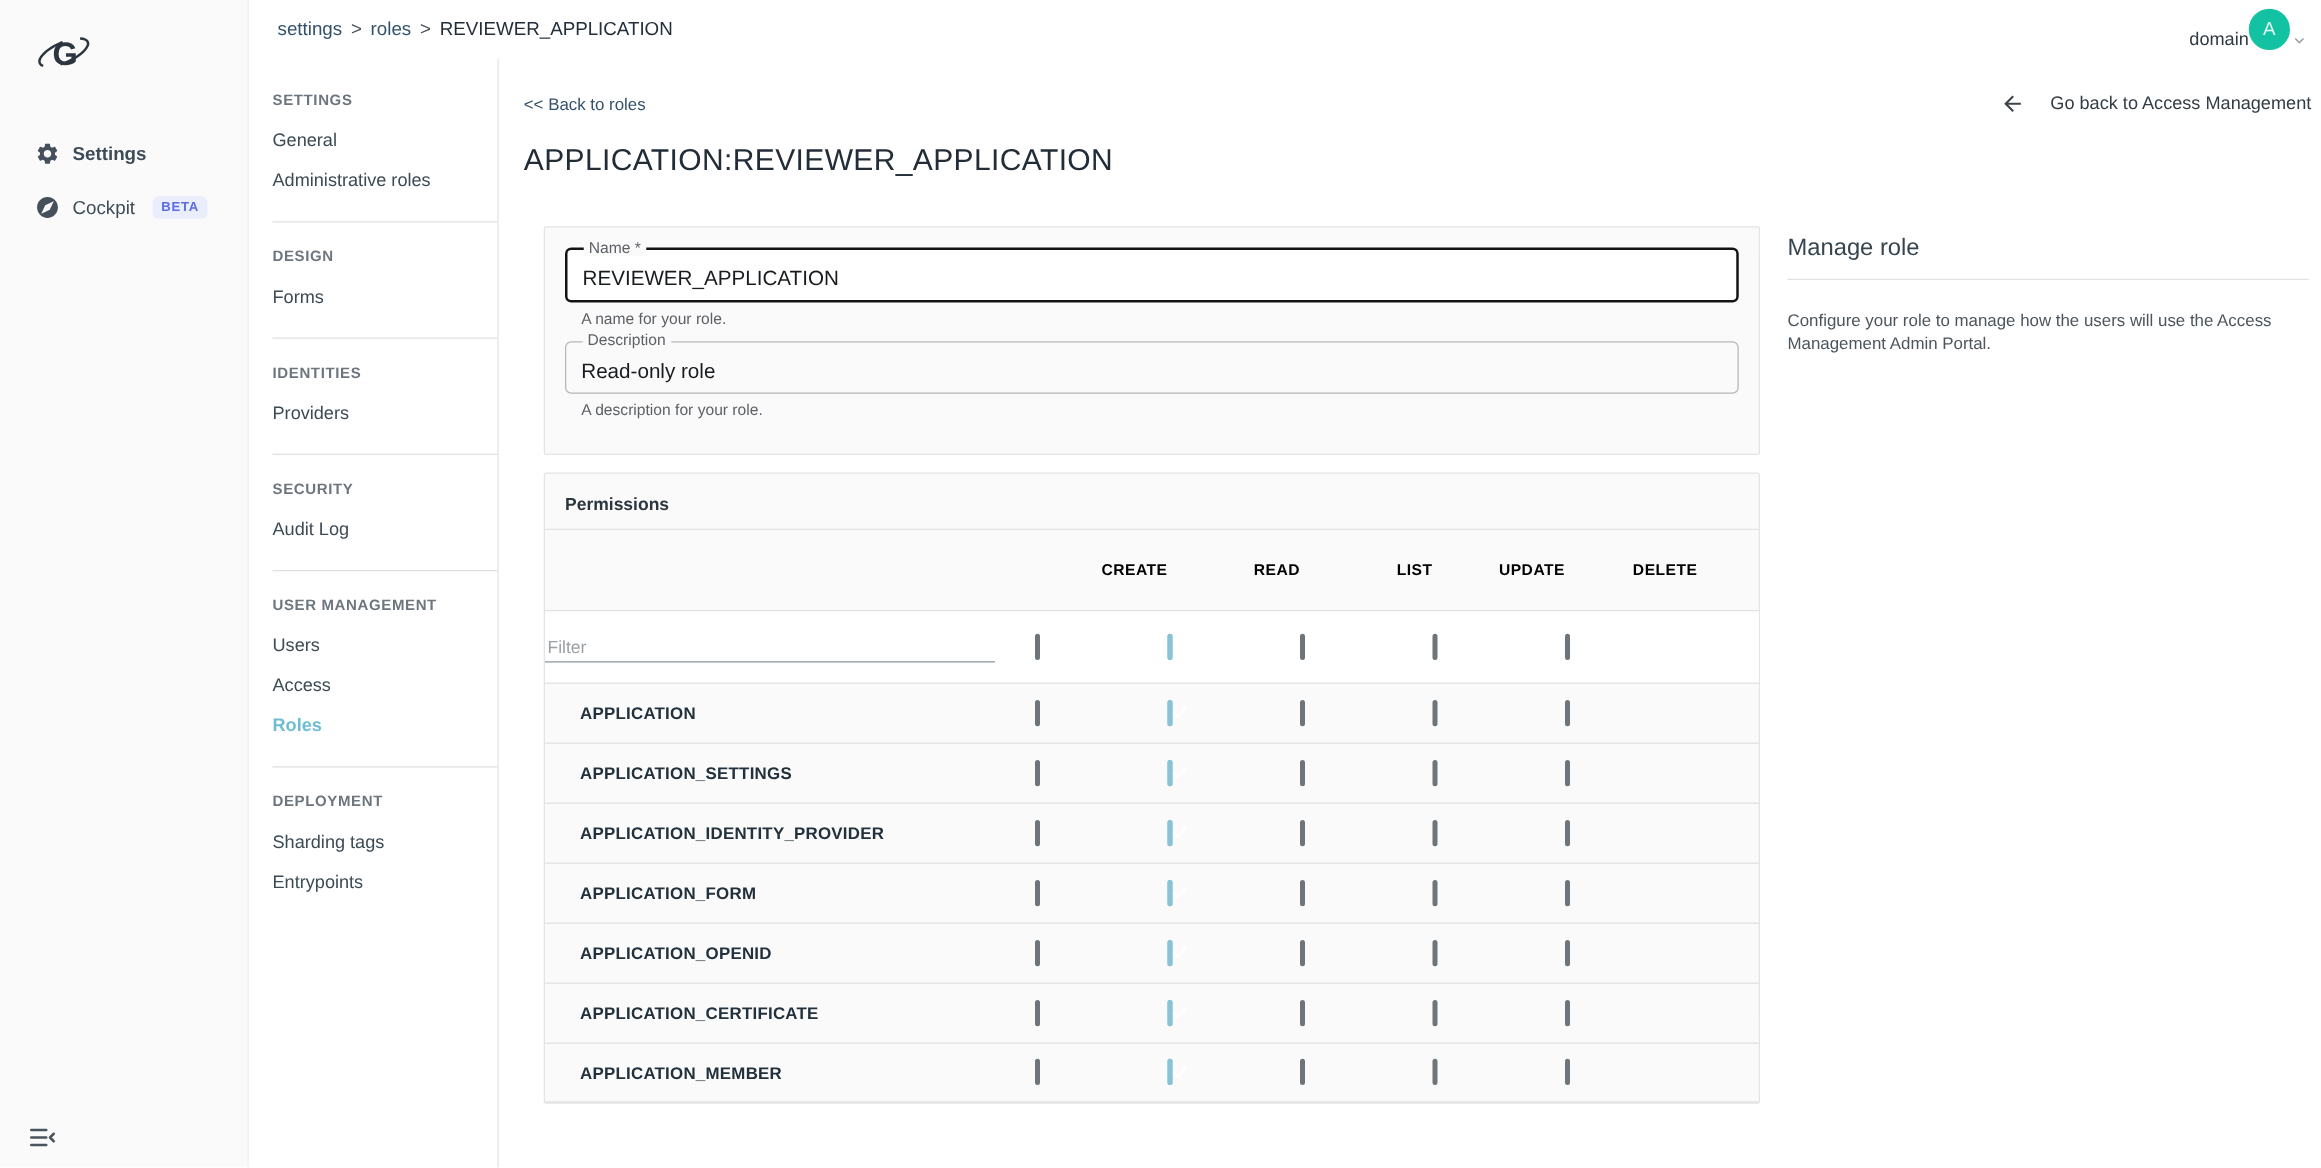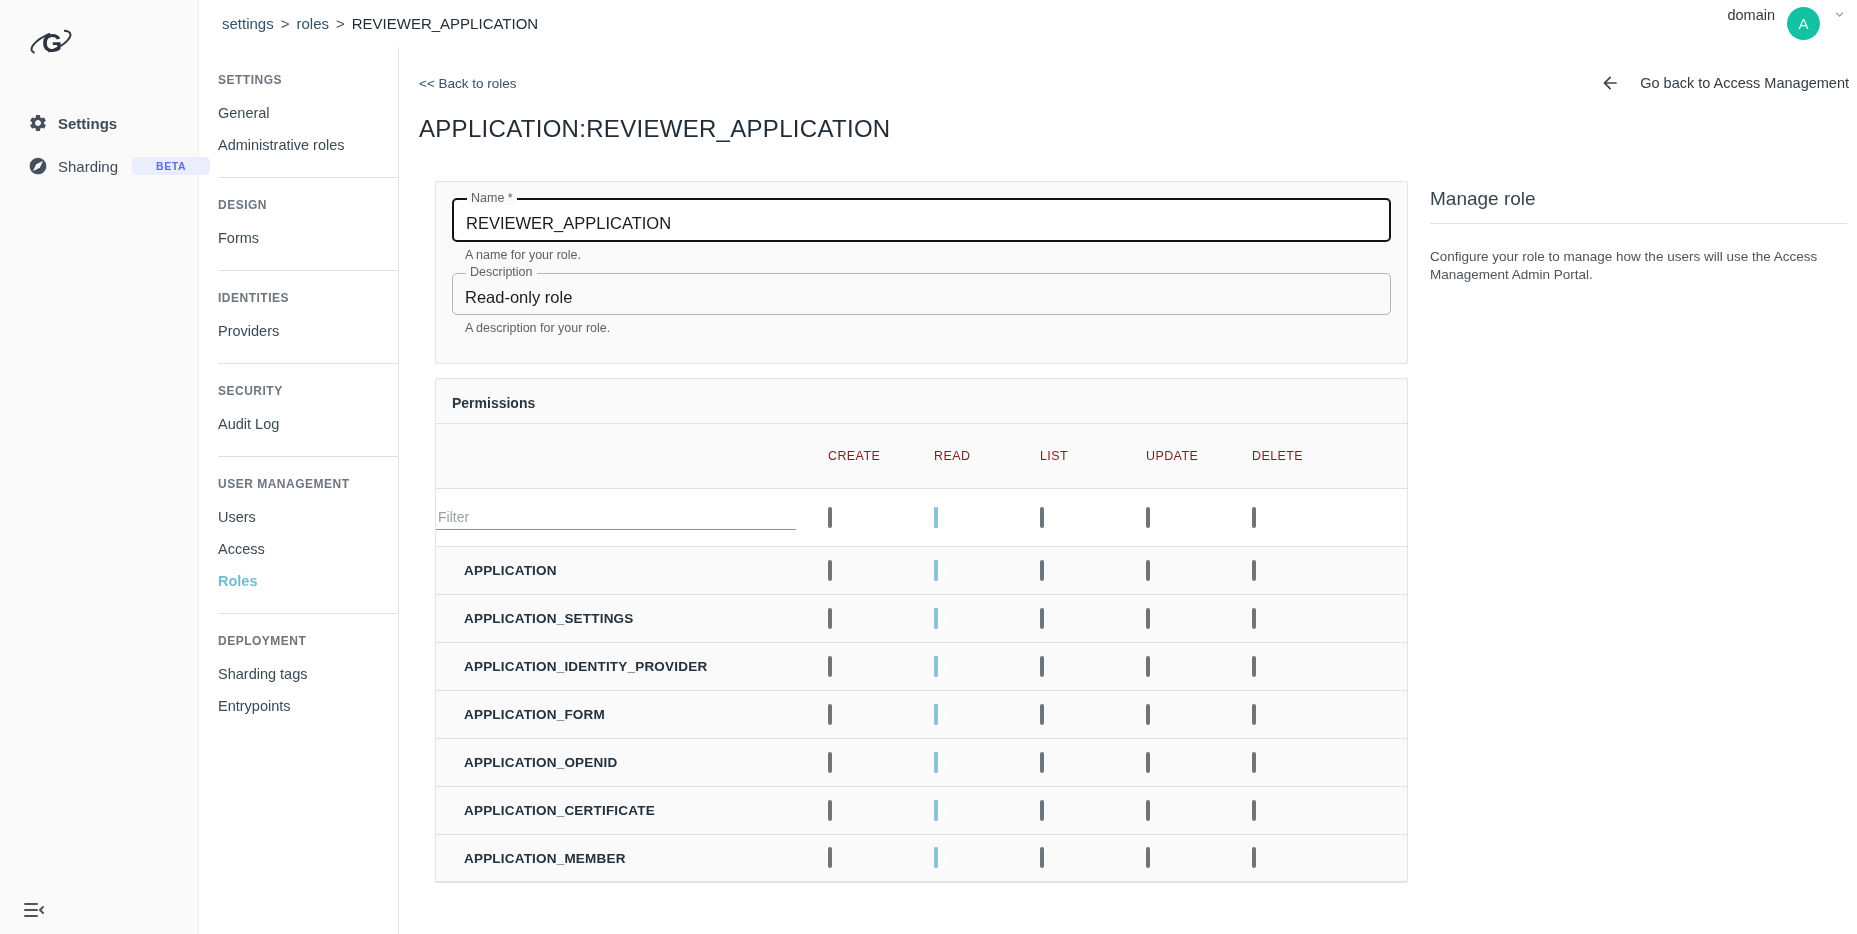--- a/index.html
+++ b/index.html
@@ -18,31 +18,31 @@
   html,body{width:1857px;height:934px;overflow:hidden;}
   body{font-family:"Liberation Sans","DejaVu Sans",sans-serif;background:#fff;color:var(--dark);}
   .app{display:flex;width:100%;height:100%;}
 
   
   .sidebar1{width:199px;flex:0 0 199px;background:#fafafa;border-right:1px solid #efefef;position:relative;}
   .logo{margin:22px 0 0 26px;height:46px;}
   .nav1{margin-top:37px;}
   .nav1-item{display:flex;align-items:center;gap:10px;height:36px;margin-bottom:7px;padding-left:28px;font-size:15px;color:#3e4b59;cursor:pointer;}
   .nav1-item.first{font-weight:700;}
-  .beta-badge{background:var(--beta-bg);color:var(--beta-text);font-size:10.5px;font-weight:700;letter-spacing:.6px;padding:3px 24px;border-radius:5px;margin-left:4px;}
+  .beta-badge{background:var(--beta-bg);color:var(--beta-text);font-size:10.5px;font-weight:700;letter-spacing:.6px;padding:3px 7px;border-radius:5px;margin-left:4px;}
   .collapse-btn{position:absolute;left:22px;bottom:12px;cursor:pointer;line-height:0;}
 
   
   .main-col{flex:1;display:flex;flex-direction:column;min-width:0;}
   .topbar{height:47px;flex:0 0 47px;display:flex;align-items:center;justify-content:space-between;padding:0 10px 0 23px;background:#fff;}
   .breadcrumb{font-size:15px;display:flex;align-items:center;gap:7px;}
   .crumb-link{color:var(--link);cursor:pointer;text-decoration:none;}
   .crumb-sep{color:#44505a;}
   .crumb-current{color:#232e39;}
-  .topbar-right{display:flex;align-items:flex-start;gap:12px;}
+  .topbar-right{display:flex;align-items:flex-end;gap:0;}
   .domain-label{font-size:14.5px;color:#2f3942;}
   .avatar{width:33px;height:33px;border-radius:50%;background:var(--avatar-bg);color:rgba(255,255,255,.88);font-size:15px;display:flex;align-items:center;justify-content:center;cursor:pointer;}
 
   .body-row{flex:1;display:flex;min-height:0;}
 
   
   .sidebar2{width:200px;flex:0 0 200px;background:#fff;border-right:1px solid #e4e4e4;padding-top:22px;}
   .nav2-title{font-size:12px;font-weight:700;letter-spacing:.5px;color:#6d757e;padding:4px 19px 10px;}
   .nav2-item{display:block;height:32px;line-height:32px;padding-left:19px;font-size:14.5px;color:#3c4a54;cursor:pointer;text-decoration:none;}
   .nav2-item.active{color:var(--accent);font-weight:700;}
@@ -67,21 +67,21 @@
   .mat-field input{width:100%;height:100%;border:none;outline:none;background:transparent;font-family:"Liberation Sans",sans-serif;font-size:16.5px;color:#191c1f;padding:6px 12px 0;}
   .hint{font-size:12.5px;color:#5d6166;margin:6px 0 0 13px;}
 
   .perm-card{margin-top:14px;padding:0;}
   .perm-title{font-size:14px;font-weight:700;color:#2b3640;padding:16px 16px 12px;border-bottom:1px solid #e1e4e6;}
   .perm-row{display:grid;grid-template-columns:392px 106px 106px 106px 106px 106px 1fr;align-items:center;}
   .perm-header-row{height:64px;}
   .perm-filter-row{height:58px;background:#fff;border-top:1px solid var(--divider);}
   .perm-data-row{height:48px;border-top:1px solid var(--divider);}
   .perm-data-row:last-child{border-bottom:1px solid var(--divider);}
-  .col-header{text-align:left;font-size:12.5px;font-weight:400;letter-spacing:.4px;color:#7f1d1d;}
+  .col-header{text-align:right;font-size:12.5px;font-weight:700;letter-spacing:.4px;color:#000000;}
   .row-label{padding-left:28px;font-size:13.5px;font-weight:700;letter-spacing:.2px;color:#22313c;}
   .filter-input{border:none;outline:none;border-bottom:1px solid #8d9499;background:transparent;width:360px;font-family:"Liberation Sans",sans-serif;font-size:14px;padding:4px 2px;color:#333;}
   .filter-input::placeholder{color:#9aa0a6;}
   .cb{width:19px;height:19px;border:2px solid #6e757a;border-radius:2px;margin:0 auto;position:relative;background:transparent;cursor:pointer;}
   .cb.checked{background:var(--checked);border-color:var(--checked);}
   .cb.checked::after{content:'';position:absolute;left:5px;top:1.5px;width:4px;height:9px;border:solid #fff;border-width:0 2px 2px 0;transform:rotate(42deg);}
 
   .side-panel{flex:1;margin-left:21px;padding:45px 10px 0 0;}
   .panel-title{font-size:19px;font-weight:500;color:#36454f;}
   .panel-divider{border:none;border-top:1px solid #dfe3e6;margin:13px 0 24px;}
@@ -109,21 +109,21 @@
           </svg>
         </span>
         <span>Settings</span>
       </div>
       <div class="nav1-item">
         <span>
           <svg class="icon-svg" width="20" height="20" viewBox="0 0 24 24" fill="#46505c">
             <path fill-rule="evenodd" d="M12 2C6.48 2 2 6.48 2 12s4.48 10 10 10 10-4.48 10-10S17.52 2 12 2zm2.19 12.19L6 18l3.81-8.19L18 6l-3.81 8.19z"></path>
           </svg>
         </span>
-        <span>Sharding</span>
+        <span>Cockpit</span>
         <span class="beta-badge">BETA</span>
       </div>
     </nav>
     <div class="collapse-btn">
       <svg class="icon-svg" width="24" height="24" viewBox="0 0 24 24" fill="none" stroke="#4a545c" stroke-width="2" stroke-linecap="round">
         <path d="M3 6h12M3 12h12M3 18h12"></path>
         <path d="M21 9l-3 3 3 3" stroke-linejoin="round"></path>
       </svg>
     </div>
   </aside>

